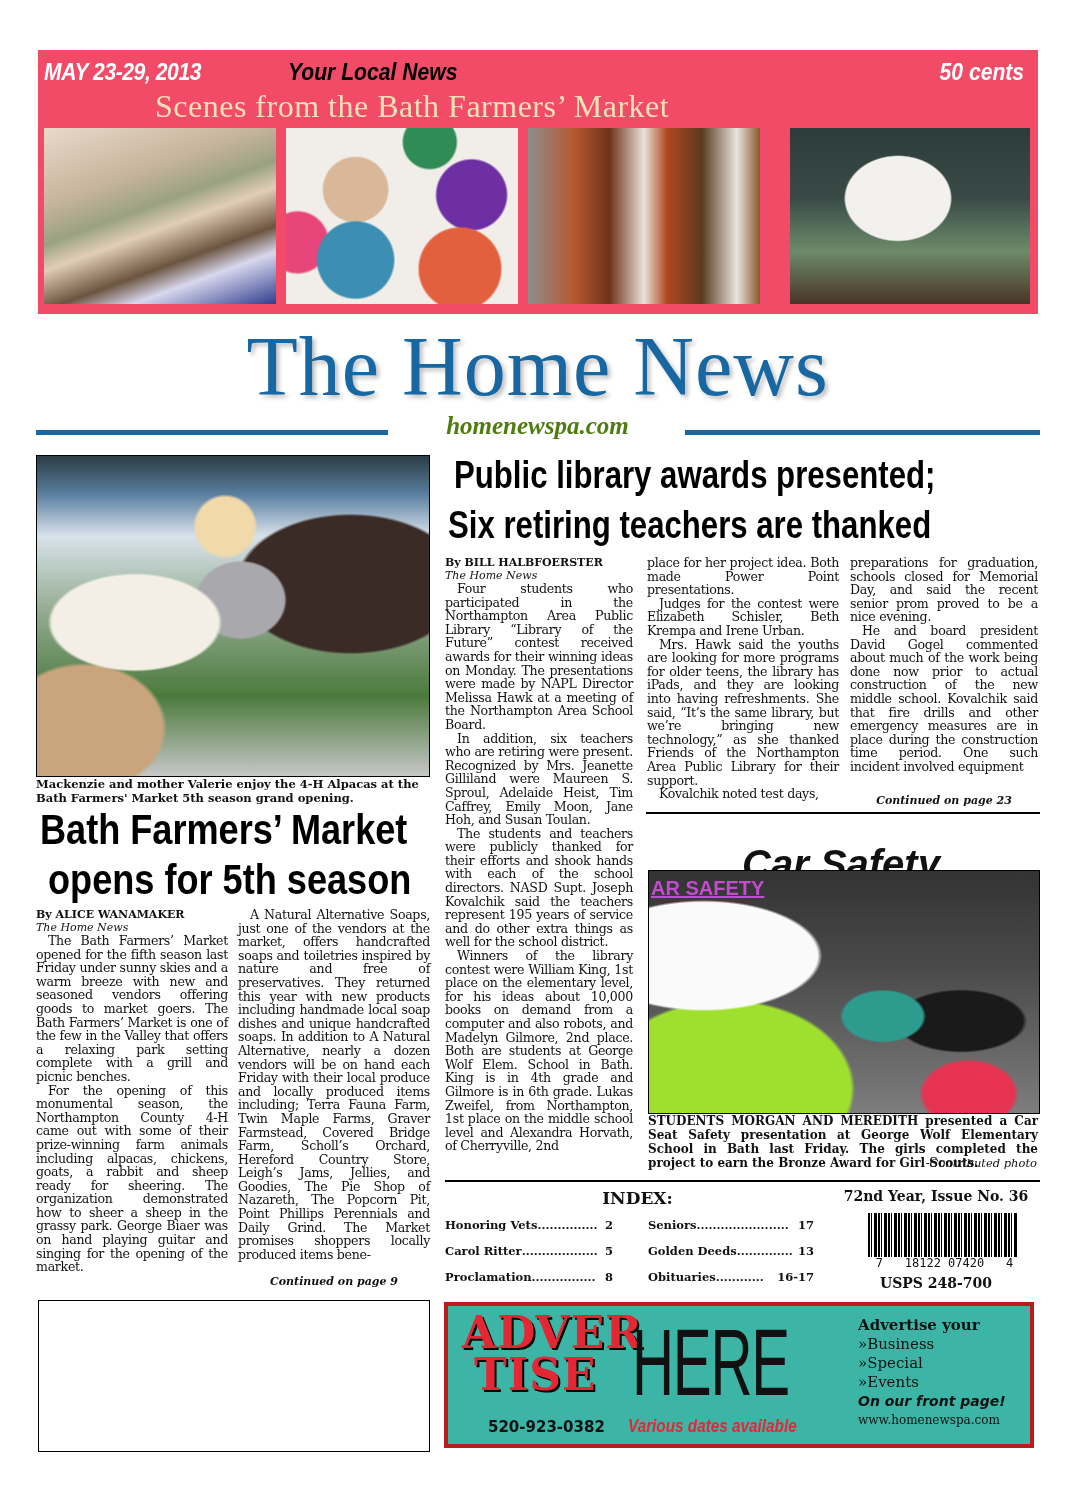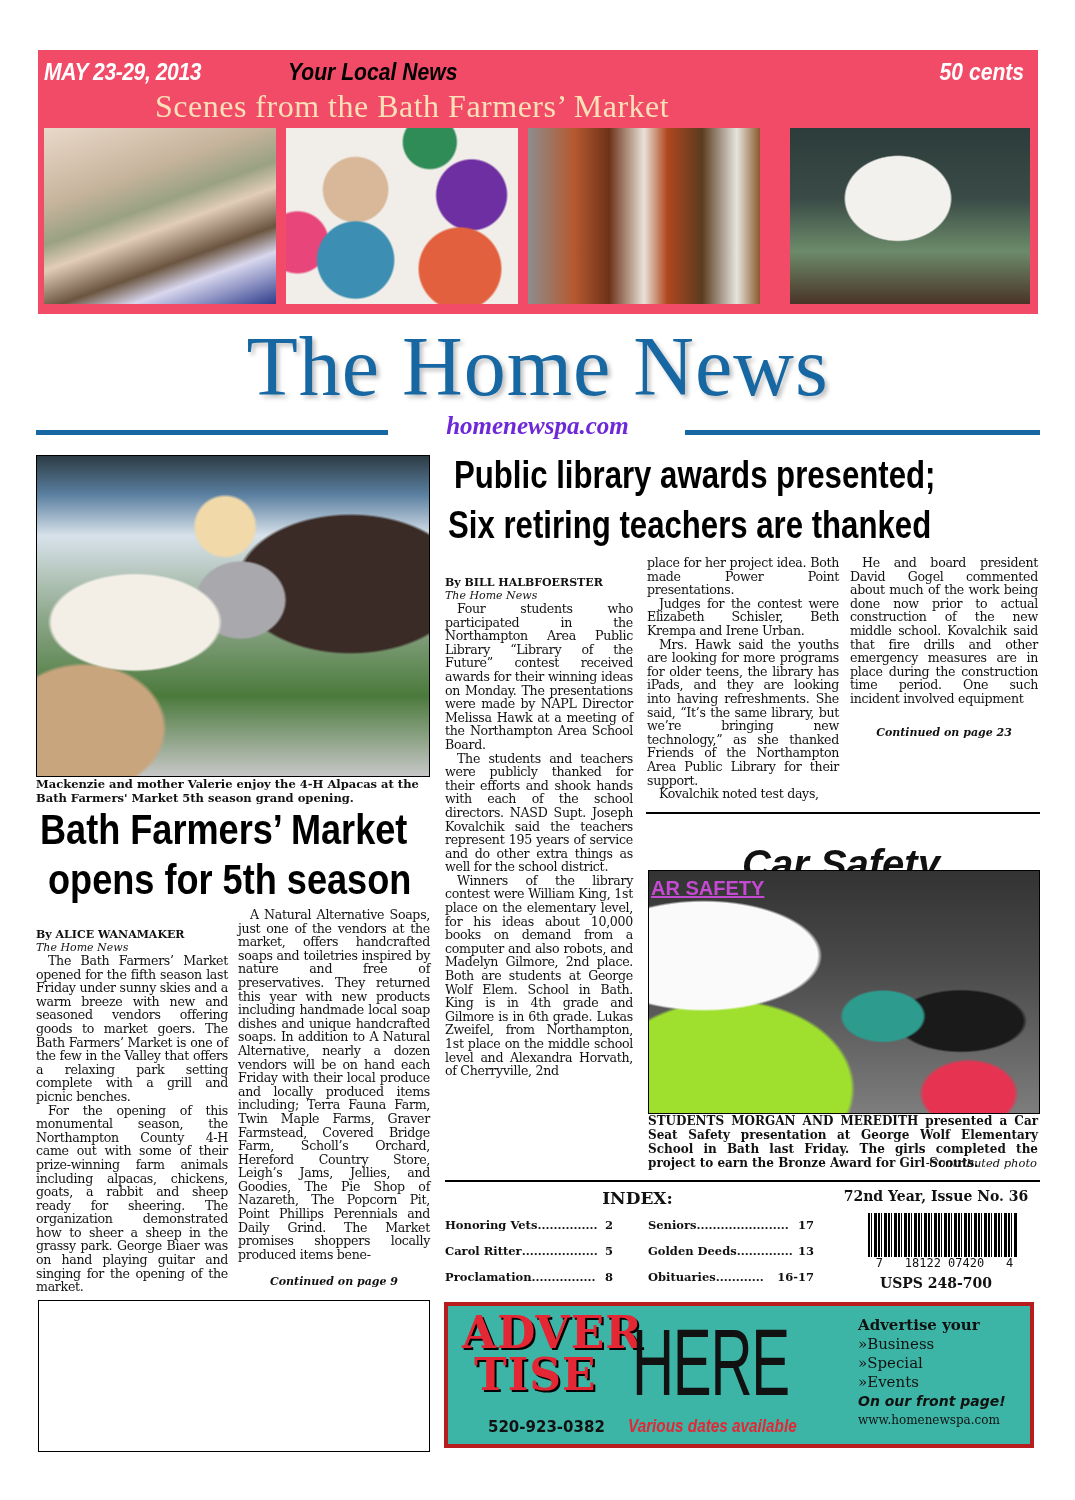--- a/index.html
+++ b/index.html
@@ -12,26 +12,26 @@
   #banner .price{right:14px;top:8px;font-family:"Liberation Sans",sans-serif;font-style:italic;font-weight:bold;font-size:24px;color:#fff;transform:scaleX(0.88);transform-origin:right;}
   #banner .scenes{left:0;width:1000px;text-align:left;padding-left:117px;box-sizing:border-box;top:38px;font-family:"Liberation Serif",serif;font-size:32px;color:#fbe0b8;letter-spacing:0.5px;}
   .photo{position:absolute;overflow:hidden;}
   .ph1{left:6px;top:78px;width:232px;height:176px;background:linear-gradient(160deg,#e9d9c9 0%,#c7b49d 30%,#9aa183 45%,#e2cdb8 55%,#6b5540 70%,#d8d7ee 80%,#2f3d8c 100%);}
   .ph2{left:248px;top:78px;width:232px;height:176px;background:radial-gradient(circle at 30% 75%,#3c8fb2 0 18%,transparent 19%),radial-gradient(circle at 75% 80%,#e2603d 0 18%,transparent 19%),radial-gradient(circle at 80% 38%,#6e2fa3 0 16%,transparent 17%),radial-gradient(circle at 30% 35%,#d9b89a 0 16%,transparent 17%),radial-gradient(circle at 62% 8%,#2f8c56 0 12%,transparent 13%),radial-gradient(circle at 5% 65%,#e8457a 0 12%,transparent 13%),#f1ede8;}
   .ph3{left:490px;top:78px;width:232px;height:176px;background:linear-gradient(90deg,#8d8d8d 0%,#b5582f 20%,#6e3219 35%,#e8e2d8 50%,#b0471f 60%,#5b3b1f 75%,#e6e4df 90%,#8a5a2b 100%);}
   .ph4{left:752px;top:78px;width:240px;height:176px;background:radial-gradient(ellipse at 45% 40%,#f3f1ee 0 28%,transparent 29%),linear-gradient(180deg,#2b3c3a 0%,#3a4b47 40%,#6c8b6a 70%,#4a3427 100%);}
   
   #title{left:0;top:318px;width:1075px;text-align:center;font-family:"Liberation Serif",serif;font-size:84px;color:#1667a2;letter-spacing:1px;text-shadow:3px 3px 4px rgba(0,0,0,0.25);}
   .rule-blue{height:5px;background:#1667a2;}
-  #site{left:0;top:412px;width:1075px;text-align:center;font-family:"Liberation Serif",serif;font-style:italic;font-weight:bold;font-size:25px;color:#6d28d9;}
+  #site{left:0;top:412px;width:1075px;text-align:center;font-family:"Liberation Serif",serif;font-style:italic;font-weight:bold;font-size:25px;color:#4d7c0f;}
   
   .photo-main{left:36px;top:455px;width:392px;height:320px;border:1px solid #000;background:radial-gradient(ellipse at 25% 52%,#f3efe6 0 20%,transparent 21%),radial-gradient(ellipse at 12% 85%,#c9a57e 0 16%,transparent 17%),radial-gradient(circle at 48% 22%,#f1d9a9 0 9%,transparent 10%),radial-gradient(ellipse at 52% 45%,#a8a8ad 0 15%,transparent 16%),radial-gradient(ellipse at 80% 40%,#3a2b26 0 25%,transparent 26%),linear-gradient(180deg,#2c3c44 0%,#5a7fa0 12%,#d8e2ea 25%,#8fa88c 50%,#4b7a3c 75%,#c7c7c7 100%);}
   .caption{font-family:"DejaVu Serif",serif;font-weight:bold;font-size:11.5px;line-height:14px;}
   .headline-cond{font-family:"Liberation Sans",sans-serif;font-weight:bold;color:#000;transform-origin:left top;}
-  .byline{font-family:"DejaVu Serif",serif;font-weight:bold;font-size:11px;line-height:13px;margin-top:20px;}
+  .byline{font-family:"DejaVu Serif",serif;font-weight:bold;font-size:11px;line-height:13px;}
   .source{font-family:"DejaVu Serif",serif;font-style:italic;font-size:11px;line-height:13px;}
   .body{font-family:"DejaVu Serif",serif;font-size:12.6px;line-height:13.6px;text-align:justify;hyphens:auto;letter-spacing:-0.3px;}
   .body p{margin:0;text-indent:12px;}
   .cont{font-family:"DejaVu Serif",serif;font-style:italic;font-weight:bold;font-size:11px;text-align:center;}
   .hr{height:2px;background:#000;}
   #carsafety{left:645px;top:818px;width:392px;text-align:center;font-family:Liberation Sans, sans-serif;font-style:italic;font-weight:bold;font-size:40px;margin-top:24px;}
   .photo-car{left:648px;top:870px;width:390px;height:242px;border:1px solid #000;background:radial-gradient(ellipse at 14% 35%,#fafafa 0 24%,transparent 25%),radial-gradient(ellipse at 20% 90%,#9fe02e 0 28%,transparent 29%),radial-gradient(ellipse at 60% 60%,#2d9b8e 0 12%,transparent 13%),radial-gradient(ellipse at 80% 62%,#1a1a1a 0 14%,transparent 15%),radial-gradient(ellipse at 82% 92%,#e63351 0 10%,transparent 11%),linear-gradient(180deg,#333 0%,#4a4a4a 40%,#7d7d7d 100%);}
   .photo-car .banner-text{position:absolute;left:2px;top:6px;font-family:"Liberation Sans",sans-serif;font-weight:bold;font-size:20px;color:#c44bd1;text-decoration:underline;}
   
   .idx-row{display:flex;justify-content:space-between;font-family:"DejaVu Serif",serif;font-weight:bold;font-size:11.5px;}
@@ -90,34 +90,36 @@
 <div class="abs cont" style="left:238px;top:1275px;width:192px;">Continued on page 9</div>
 
 <div class="abs headline-cond" style="left:454px;top:450px;font-size:38px;line-height:50px;transform:scaleX(0.82);width:720px;">Public library awards presented;</div>
 <div class="abs headline-cond" style="left:448px;top:500px;font-size:38px;line-height:50px;transform:scaleX(0.82);width:720px;">Six retiring teachers are thanked</div>
 
 <div class="abs" style="left:445px;top:556px;width:188px;">
   <div class="byline">By BILL HALBFOERSTER</div>
   <div class="source">The Home News</div>
   <div class="body">
     <p>Four students who participated in the Northampton Area Public Library “Library of the Future” contest received awards for their winning ideas on Monday. The presentations were made by NAPL Director Melissa Hawk at a meeting of the Northampton Area School Board.</p>
+    <p>In addition, six teachers who are retiring were present. Recognized by Mrs. Jeanette Gilliland were Maureen S. Sproul, Adelaide Heist, Tim Caffrey, Emily Moon, Jane Hoh, and Susan Toulan.</p>
     <p>The students and teachers were publicly thanked for their efforts and shook hands with each of the school directors. NASD Supt. Joseph Kovalchik said the teachers represent 195 years of service and do other extra things as well for the school district.</p>
     <p>Winners of the library contest were William King, 1st place on the elementary level, for his ideas about 10,000 books on demand from a computer and also robots, and Madelyn Gilmore, 2nd place. Both are students at George Wolf Elem. School in Bath. King is in 4th grade and Gilmore is in 6th grade. Lukas Zweifel, from Northampton, 1st place on the middle school level and Alexandra Horvath, of Cherryville, 2nd</p>
   </div>
 </div>
 <div class="abs" style="left:647px;top:556px;width:192px;">
   <div class="body">
     <p style="text-indent:0">place for her project idea. Both made Power Point presentations.</p>
     <p>Judges for the contest were Elizabeth Schisler, Beth Krempa and Irene Urban.</p>
     <p>Mrs. Hawk said the youths are looking for more programs for older teens, the library has iPads, and they are looking into having refreshments. She said, “It’s the same library, but we’re bringing new technology,” as she thanked Friends of the Northampton Area Public Library for their support.</p>
     <p>Kovalchik noted test days,</p>
   </div>
 </div>
 <div class="abs" style="left:850px;top:556px;width:188px;">
   <div class="body">
+    <p style="text-indent:0">preparations for graduation, schools closed for Memorial Day, and said the recent senior prom proved to be a nice evening.</p>
     <p>He and board president David Gogel commented about much of the work being done now prior to actual construction of the new middle school. Kovalchik said that fire drills and other emergency measures are in place during the construction time period. One such incident involved equipment</p>
   </div>
   <div class="cont" style="margin-top:20px;">Continued on page 23</div>
 </div>
 
 <div class="abs hr" style="left:646px;top:812px;width:394px;"></div>
 <div id="carsafety" class="abs">Car Safety</div>
 <div class="abs photo-car">
   <span class="banner-text">AR SAFETY</span>
 </div>

